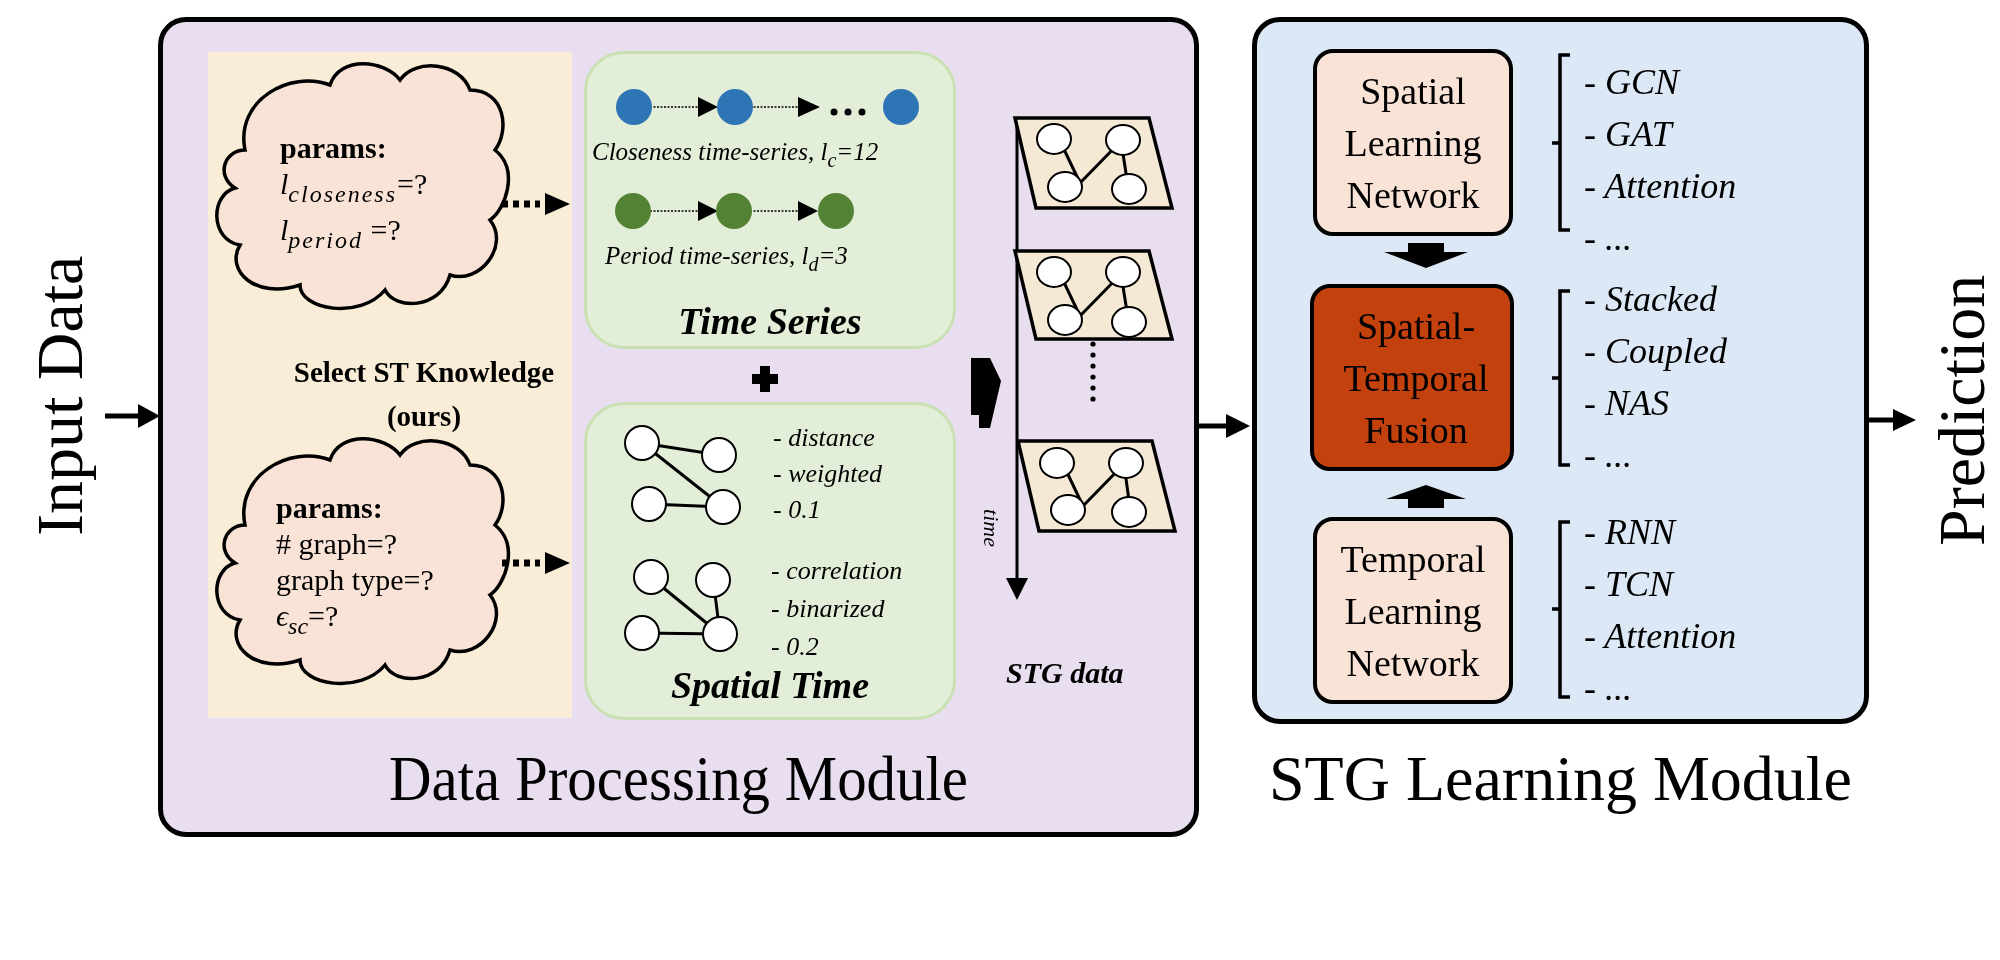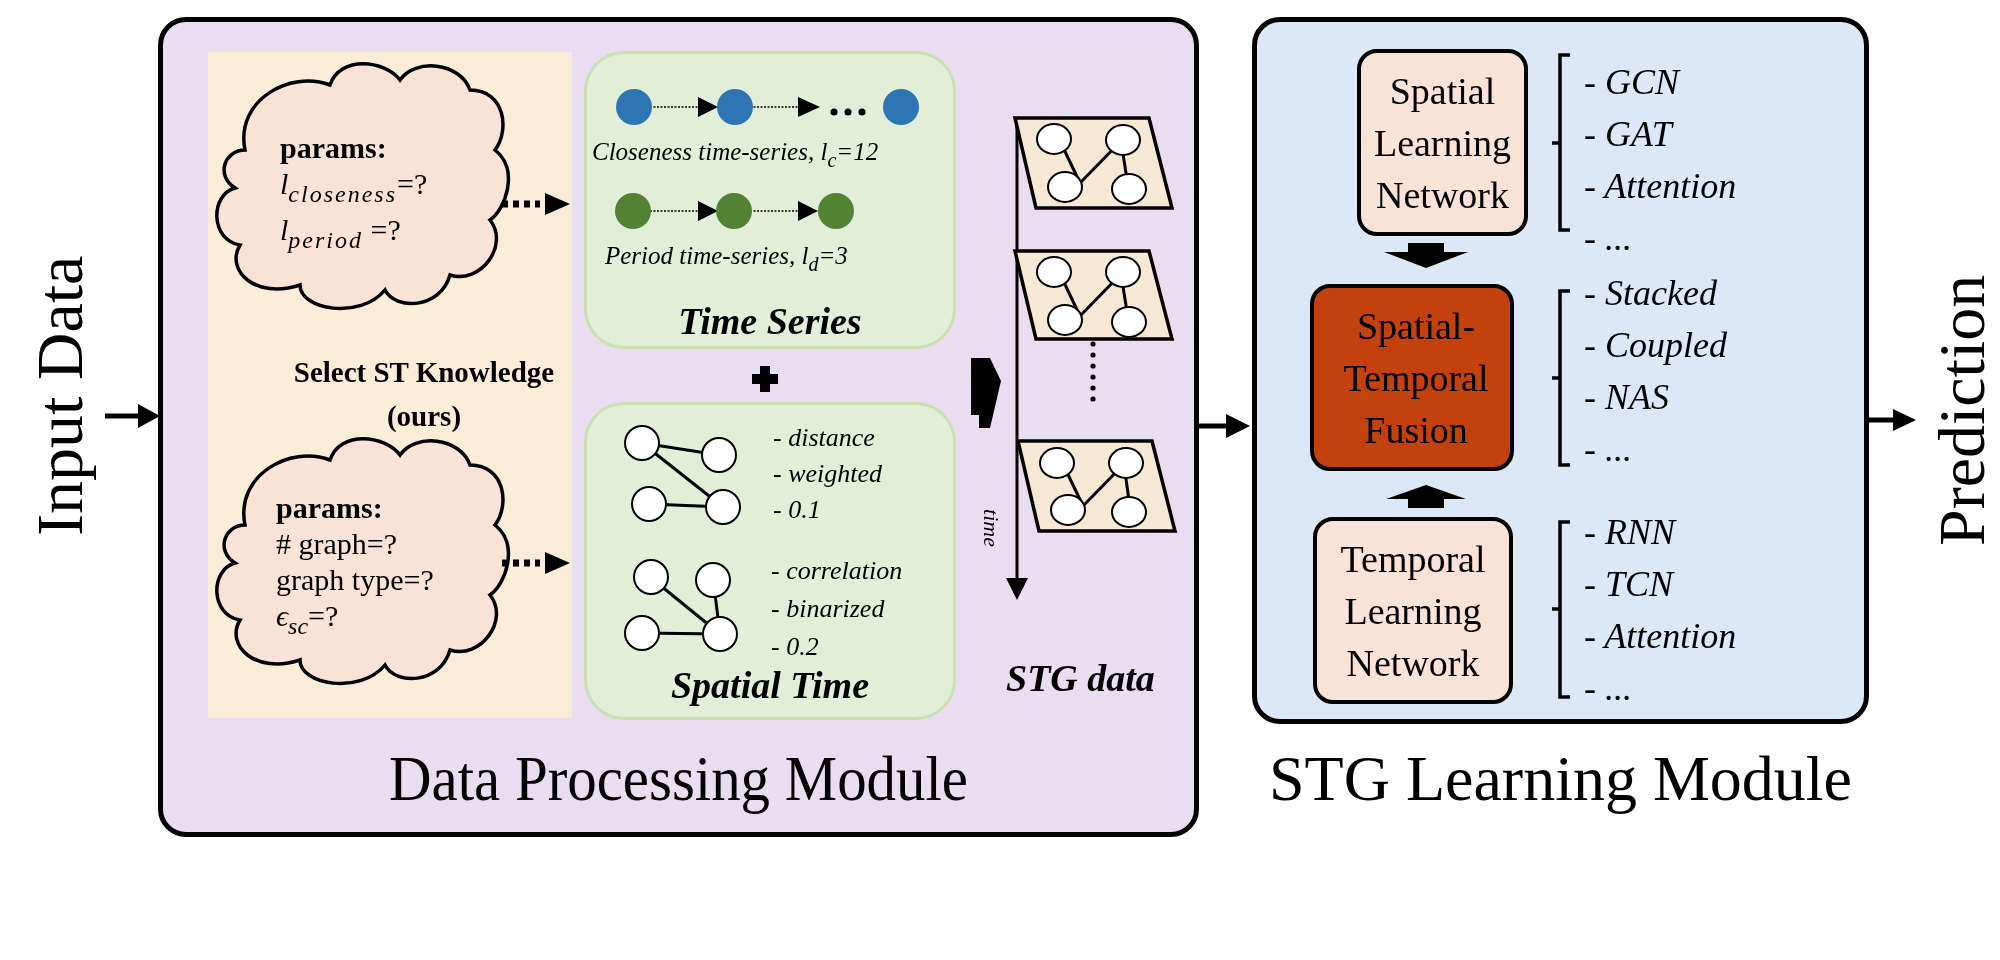--- a/index.html
+++ b/index.html
@@ -237,23 +237,23 @@
   <div>- 0.1</div>
 </div>
 <div class="list" style="left:771px; top:552px; font-size:26px; line-height:38px;">
   <div>- correlation</div>
   <div>- binarized</div>
   <div>- 0.2</div>
 </div>
 
 <div class="abs italic" style="left:972px; top:515px; font-size:22px; transform:rotate(90deg); transform-origin:center;">time</div>
 
-<div class="abs bold italic" style="left:1006px; top:656px; font-size:38px;">STG data</div>
-
-<div class="net-box peach" style="left:1313px; top:49px; width:171px; height:187px;margin-left:44px;">
+<div class="abs bold italic" style="left:1006px; top:656px; font-size:30px;">STG data</div>
+
+<div class="net-box peach" style="left:1313px; top:49px; width:200px; height:187px;">
   <div>Spatial</div>
   <div>Learning</div>
   <div>Network</div>
 </div>
 <div class="net-box yellow" style="left:1310px; top:284px; width:204px; height:187px;">
   <div>Spatial-</div>
   <div>Temporal</div>
   <div>Fusion</div>
 </div>
 <div class="net-box peach" style="left:1313px; top:517px; width:200px; height:187px;">
@@ -261,21 +261,21 @@
   <div>Learning</div>
   <div>Network</div>
 </div>
 
 <div class="list" style="left:1584px; top:40px;margin-top:16px;">
   <div>- GCN</div>
   <div>- GAT</div>
   <div>- Attention</div>
   <div>- ...</div>
 </div>
-<div class="list" style="left:1584px; top:267px;">
+<div class="list" style="left:1584px; top:273px;">
   <div>- Stacked</div>
   <div>- Coupled</div>
   <div>- NAS</div>
   <div>- ...</div>
 </div>
 <div class="list" style="left:1584px; top:506px;">
   <div>- RNN</div>
   <div>- TCN</div>
   <div>- Attention</div>
   <div>- ...</div>

